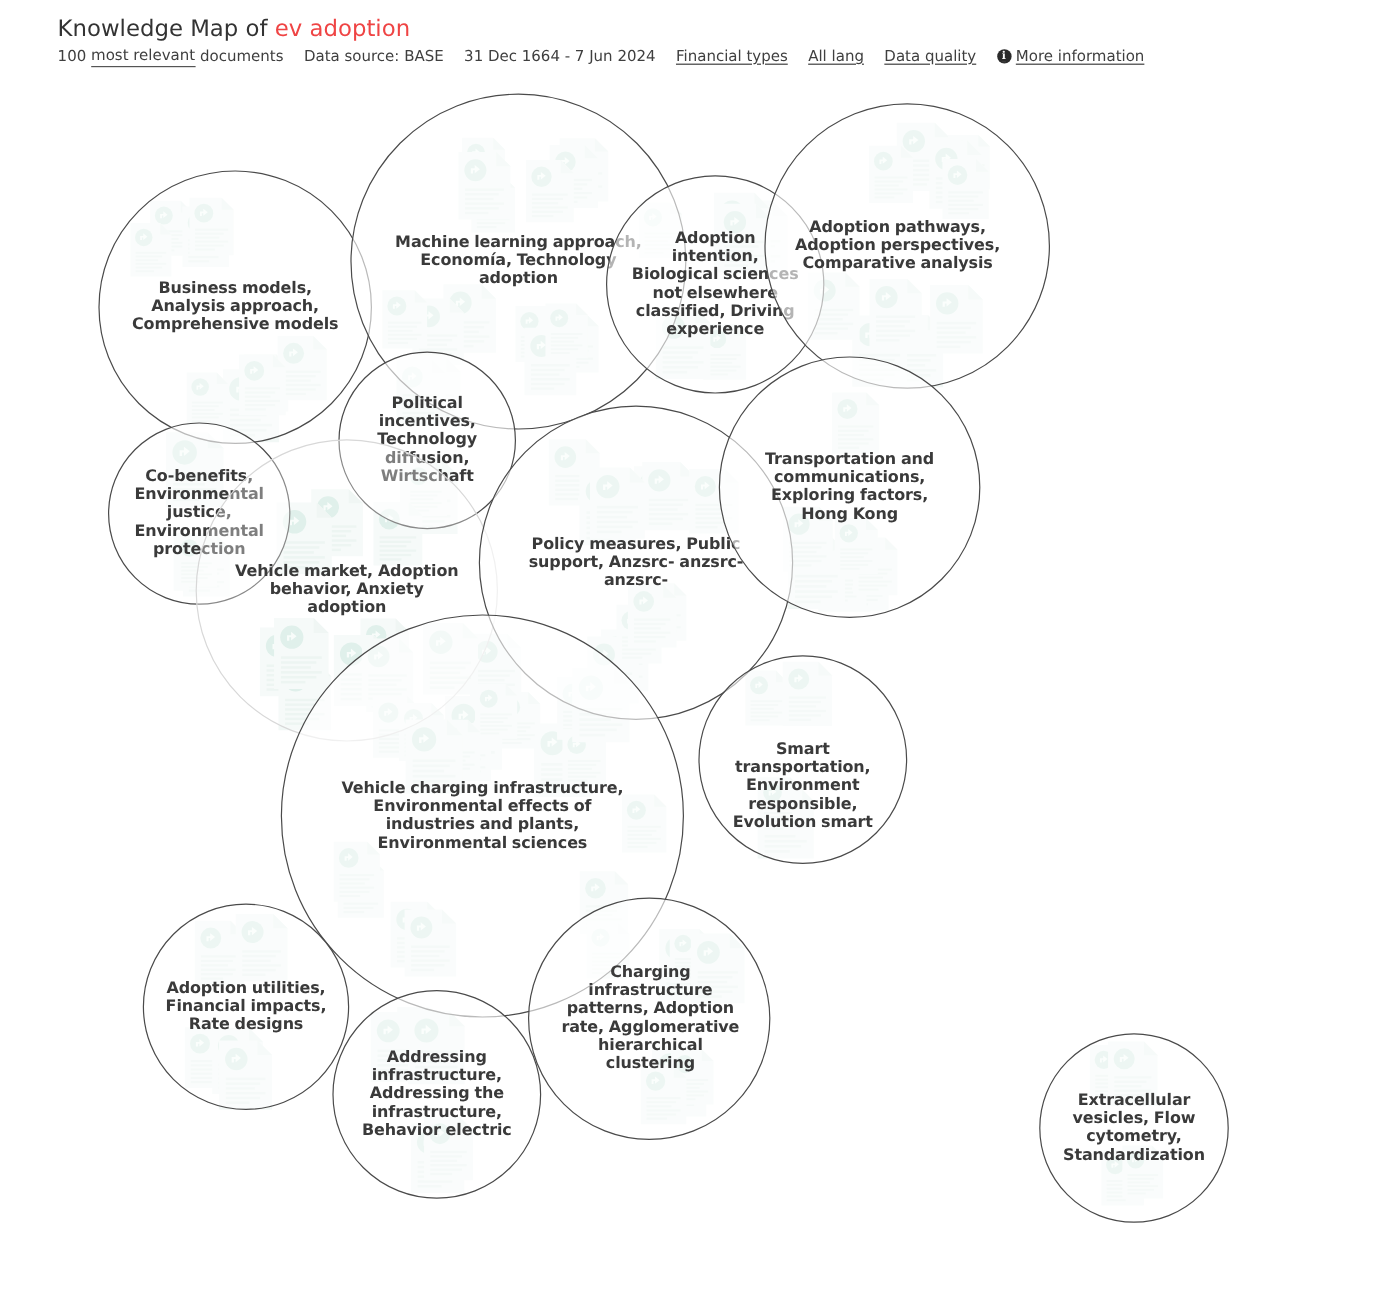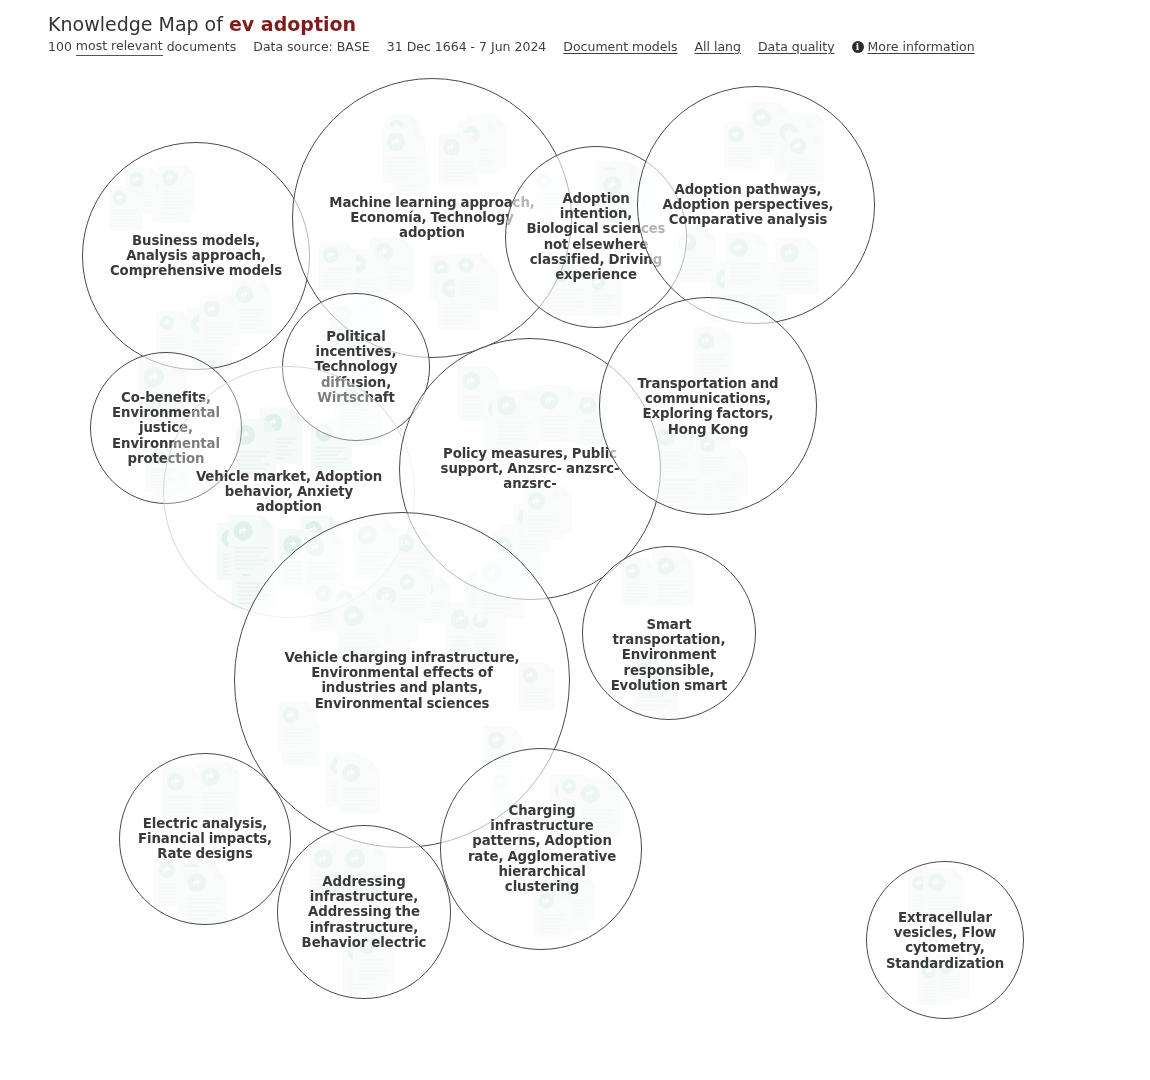--- a/index.html
+++ b/index.html
@@ -25,22 +25,22 @@
     box-sizing: border-box;
   }
   #title {
     font-size: 19px;
     font-weight: 400;
     color: #333333;
     line-height: 24px;
     white-space: nowrap;
   }
   #title .kw {
-    font-weight: bold;
-    color: #7f1d1d;
+    font-weight: normal;
+    color: #ef4444;
   }
   #subbar {
     margin-top: 2px;
     font-size: 12.5px;
     color: #3f3f3f;
     line-height: 16px;
     display: flex;
     align-items: center;
     white-space: nowrap;
   }
@@ -107,21 +107,21 @@
   <div id="title"><span>Knowledge Map of </span><span class="kw">ev adoption</span></div>
 
   <div id="subbar">
     <span class="sub-item" id="docs-count">
       <span class="num">100</span>
         <span class="dotted-u">most relevant</span>
         <span class="tail">documents</span>
     </span>
     <span class="sub-item">Data source: BASE</span>
     <span class="sub-item">31 Dec 1664 - 7 Jun 2024</span>
-    <span class="sub-item u">Document models</span>
+    <span class="sub-item u">Financial types</span>
     <span class="sub-item u">All lang</span>
     <span class="sub-item u">Data quality</span>
     <span class="sub-item u">
         <span class="info-icon">i</span>
         <span>More information</span>
       </span>
   </div>
 </div>
 
 <div id="map">
@@ -1610,19 +1610,19 @@
       <div class="bubble-label" style="left: 530px; top: 469px; width: 188px;">Policy measures, Public support, Anzsrc- anzsrc- anzsrc-</div>
       <div class="bubble" style="left: 599px; top: 297px; width: 218px; height: 218px;"></div>
       <div class="bubble-label" style="left: 708px; top: 406px; width: 165px;">Transportation and communications, Exploring factors, Hong Kong</div>
       <div class="bubble" style="left: 234px; top: 512px; width: 336px; height: 336px;"></div>
       <div class="bubble-label" style="left: 402px; top: 680px; width: 243px;">Vehicle charging infrastructure, Environmental effects of industries and plants, Environmental sciences</div>
       <div class="bubble" style="left: 582px; top: 546px; width: 174px; height: 174px;"></div>
       <div class="bubble-label" style="left: 669px; top: 628px; width: 134px; margin-top: 27px;">Smart transportation, Environment responsible, Evolution smart</div>
       <div class="bubble" style="left: 440px; top: 748px; width: 202px; height: 202px;"></div>
       <div class="bubble-label" style="left: 542px; top: 849px; width: 154px;">Charging infrastructure patterns, Adoption rate, Agglomerative hierarchical clustering</div>
       <div class="bubble" style="left: 119px; top: 753px; width: 172px; height: 172px;"></div>
-      <div class="bubble-label" style="left: 205px; top: 839px; width: 136px;">Electric analysis, Financial impacts, Rate designs</div>
+      <div class="bubble-label" style="left: 205px; top: 839px; width: 136px;">Adoption utilities, Financial impacts, Rate designs</div>
       <div class="bubble" style="left: 277px; top: 825px; width: 174px; height: 174px;"></div>
       <div class="bubble-label" style="left: 364px; top: 912px; width: 134px;">Addressing infrastructure, Addressing the infrastructure, Behavior electric</div>
       <div class="bubble" style="left: 866px; top: 861px; width: 158px; height: 158px;"></div>
       <div class="bubble-label" style="left: 945px; top: 940px; width: 122px;">Extracellular vesicles, Flow cytometry, Standardization</div>
     </div>
 </div>
 
 </body></html>

